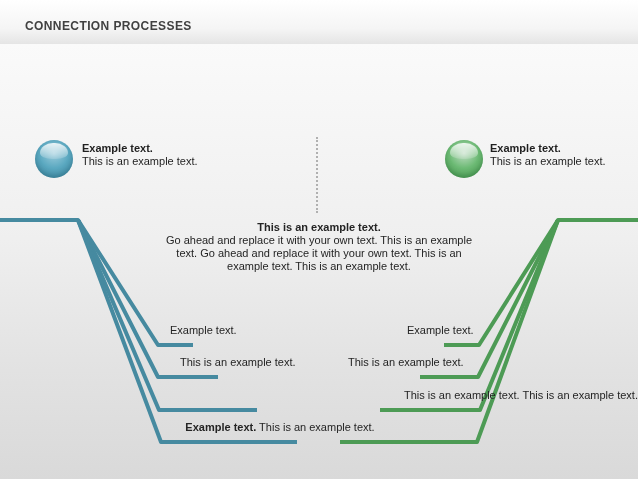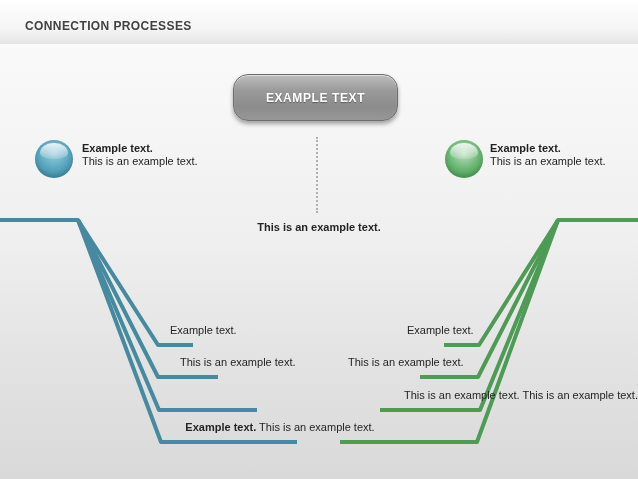--- a/index.html
+++ b/index.html
@@ -108,23 +108,20 @@
       <path class="line line-teal" d="M0,176 L78,176 L158,301 L193,301"></path>
       <path class="line line-teal" d="M78,176 L158,333 L218,333"></path>
       <path class="line line-teal" d="M78,176 L159,366 L257,366"></path>
       <path class="line line-teal" d="M78,176 L161,398 L297,398"></path>
       <path class="line line-green" d="M638,176 L558,176 L479,301 L444,301"></path>
       <path class="line line-green" d="M558,176 L478,333 L420,333"></path>
       <path class="line line-green" d="M558,176 L480,366 L380,366"></path>
       <path class="line line-green" d="M558,176 L477,398 L340,398"></path>
     </svg>
 
-    <div class="btn">
-      <span class="btn-label">EXAMPLE TEXT</span>
-    </div>
 
     <div class="dotted"></div>
 
     <div class="sphere sphere-blue">
       <div class="gloss"></div>
     </div>
     <div class="item-label item-left">
       <div class="t">Example text.</div>
       <div class="s">This is an example text.</div>
     </div>
@@ -132,20 +129,21 @@
     <div class="sphere sphere-green">
       <div class="gloss"></div>
     </div>
     <div class="item-label item-right">
       <div class="t">Example text.</div>
       <div class="s">This is an example text.</div>
     </div>
 
     <div class="paragraph">
       <div class="lead">This is an example text.</div>
+      <div class="body">Go ahead and replace it with your own text. This is an example text. Go ahead and replace it with your own text. This is an example text. This is an example text.</div>
     </div>
 
     <div class="rowtext r1l">Example text.</div>
     <div class="rowtext r1r">Example text.</div>
     <div class="rowtext r2l">This is an example text.</div>
     <div class="rowtext r2r">This is an example text.</div>
     <div class="rowtext r3c">This is an example text. This is an example text.</div>
     <div class="rowtext r4c"><span class="bold">Example text.</span> <span>This is an example text.</span></div>
 
   </div>

